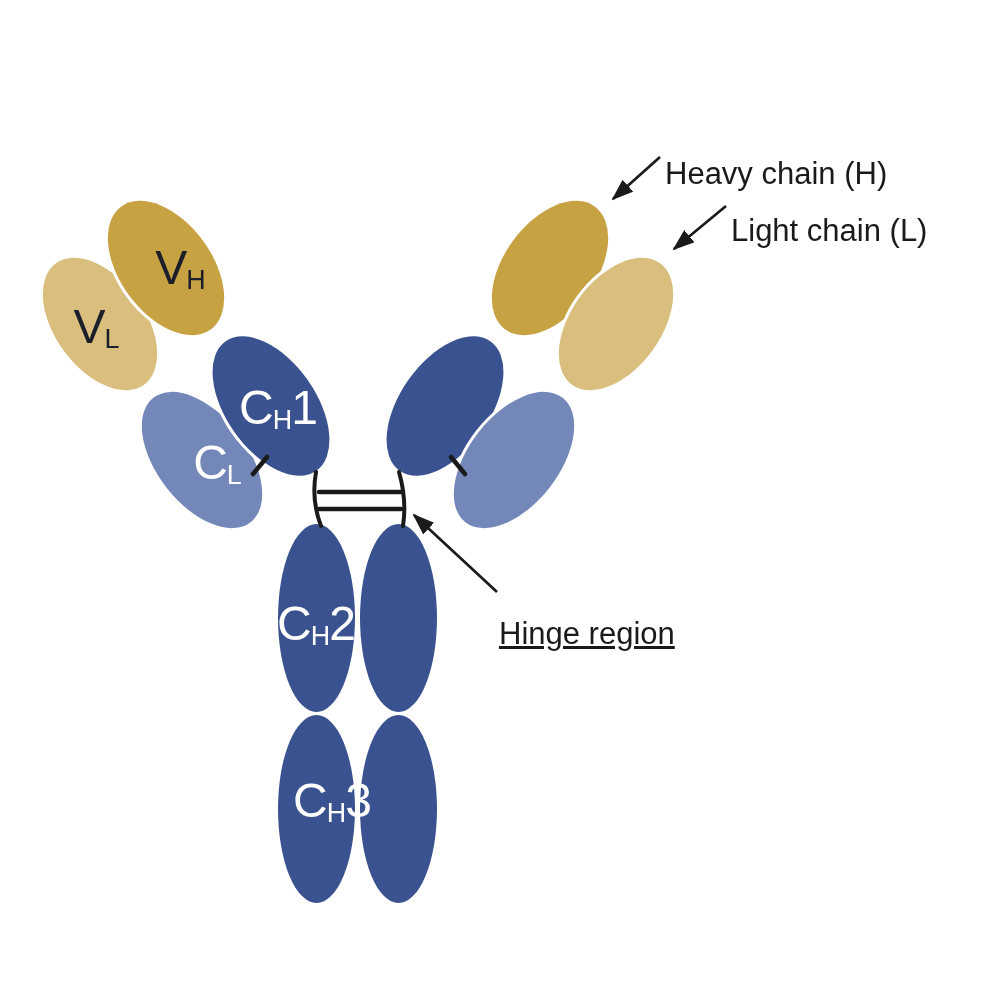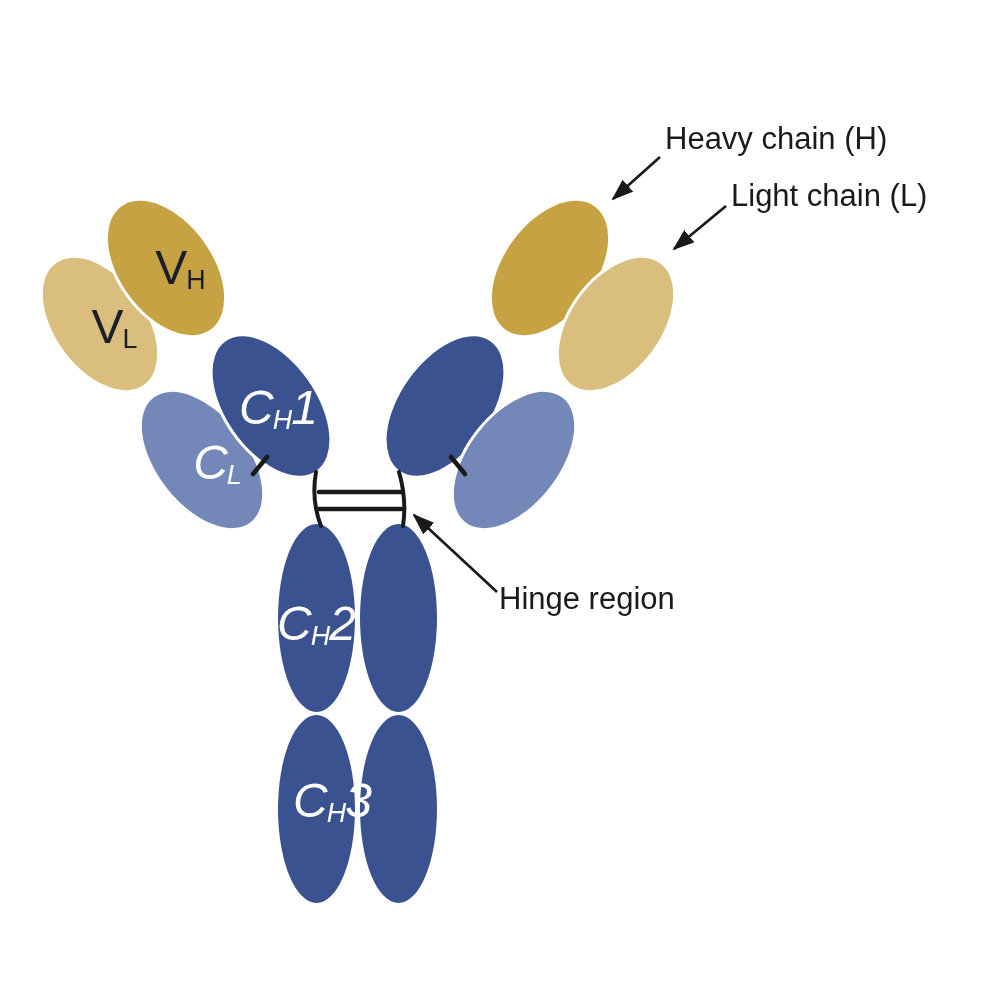--- a/index.html
+++ b/index.html
@@ -39,28 +39,28 @@
   .tick  { stroke: var(--line,#1a1a1a); stroke-width:4.5; stroke-linecap:round; }
   .arrow { stroke: var(--line,#1a1a1a); stroke-width:2.7; }
   .ah    { fill: var(--line,#1a1a1a); }
 
   
   .dlabel { position:absolute; transform:translate(-50%,-52%);
             font-size:48px; line-height:1; white-space:nowrap;
             letter-spacing:-1px; }
   .dlabel .sub { font-size:0.56em; vertical-align:-0.18em; }
   .dlabel.dark  { color: var(--dark-label,#1b1f2a); }
-  .dlabel.light { color: var(--white-label,#ffffff); font-style: italic; }
+  .dlabel.light { color: var(--white-label,#ffffff); }
 
   
   .ann { position:absolute; font-size:31px; line-height:1.1;
-         color: var(--line,#1a1a1a); white-space:nowrap; }
+         color: var(--line,#1a1a1a); white-space:nowrap;margin-top:35px; }
   .ann-heavy { left:665px; top:122px; }
   .ann-light { left:731px; top:179px; }
-  .ann-hinge { left:499px; top:582px; }
+  .ann-hinge { left:499px; top:582px;text-decoration:underline; }
 </style>
 </head>
 <body>
 
 <div class="stage">
 
   <div class="e gold-light vl-l"></div>
   <div class="e gold-dark  vh-l"></div>
   <div class="e blue-light cl-l"></div>
   <div class="e blue-dark  ch1-l"></div>
@@ -93,21 +93,21 @@
     <line class="tick" x1="451" y1="457" x2="465" y2="474"></line>
 
     <line class="arrow" x1="660" y1="157" x2="613" y2="199" marker-end="url(#ah)"></line>
     <line class="arrow" x1="726" y1="206" x2="674" y2="249" marker-end="url(#ah)"></line>
     <line class="arrow" x1="497" y1="592" x2="414" y2="515" marker-end="url(#ah)"></line>
   </svg>
 
   <div class="dlabel dark" style="left:180px; top:270px;">
     <span>V</span><span class="sub">H</span><span></span>
   </div>
-  <div class="dlabel dark" style="left:114px; top:329px;text-align:center;">
+  <div class="dlabel dark" style="left:96px; top:329px;text-align:center;">
     <span>V</span><span class="sub">L</span><span></span>
   </div>
   <div class="dlabel light" style="left:278px; top:410px;">
     <span>C</span><span class="sub">H</span><span>1</span>
   </div>
   <div class="dlabel light" style="left:217px; top:465px;">
     <span>C</span><span class="sub">L</span><span></span>
   </div>
   <div class="dlabel light" style="left:316px; top:626px;text-align:right;">
     <span>C</span><span class="sub">H</span><span>2</span>

